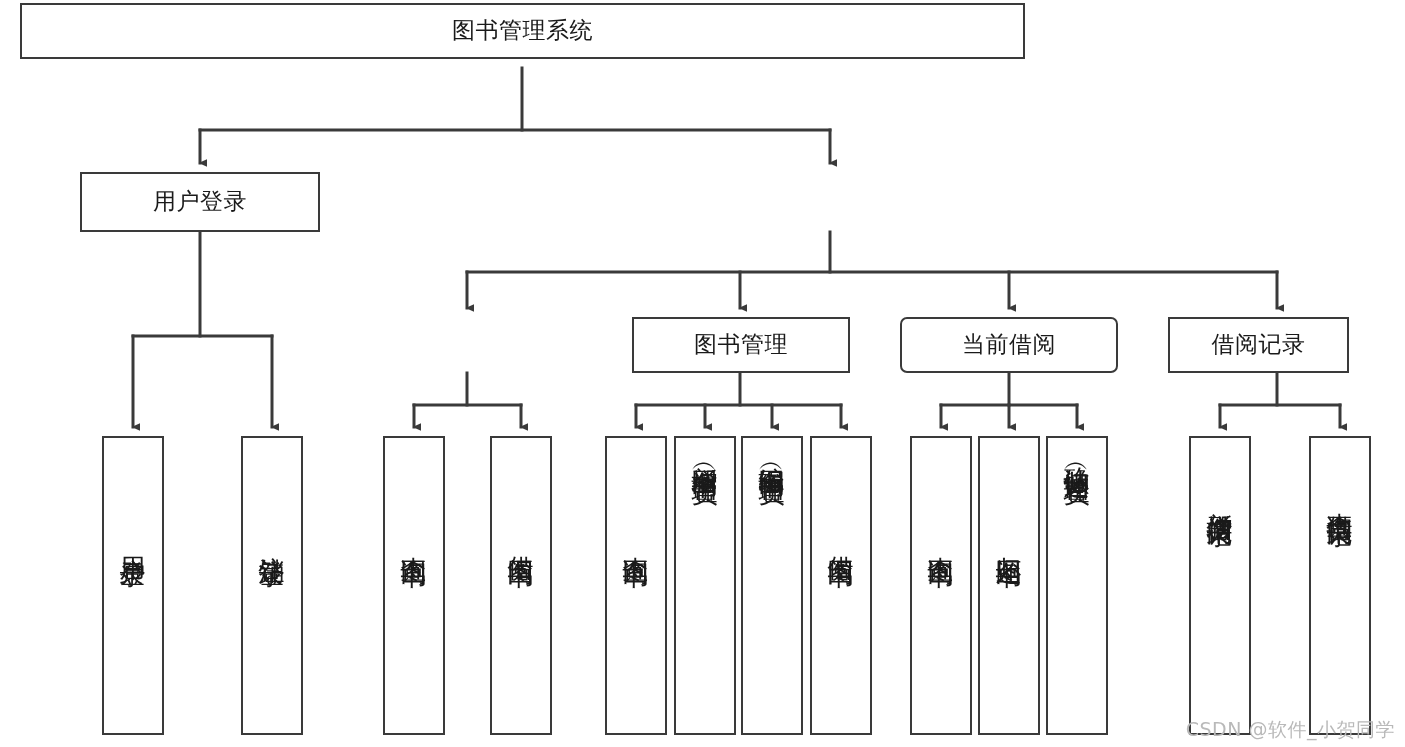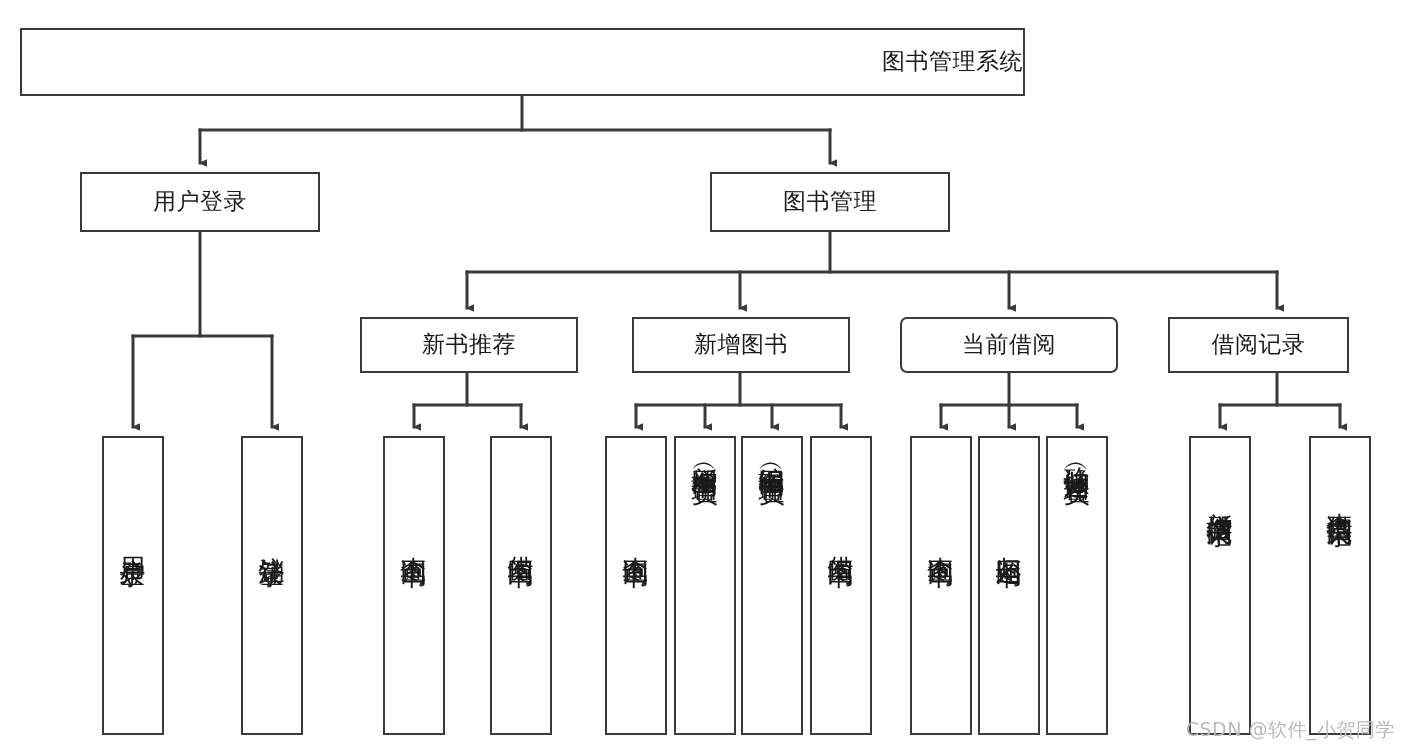--- a/index.html
+++ b/index.html
@@ -121,36 +121,30 @@
       <path d="M1009,405 L1009,427" marker-end="url(#arrow)"></path>
       <path d="M1077,405 L1077,427" marker-end="url(#arrow)"></path>
 
       <path d="M1277,373 L1277,405"></path>
       <path d="M1220,405 L1340,405"></path>
       <path d="M1220,405 L1220,427" marker-end="url(#arrow)"></path>
       <path d="M1340,405 L1340,427" marker-end="url(#arrow)"></path>
     </g>
   </svg>
 
-  <div class="node horiz" style="left:20px; top:28px; width:1005px; height:68px;justify-content:flex-end;">
+  <div class="node horiz" style="left:20px; top:3px; width:1005px; height:56px;">
     <span class="label">图书管理系统</span>
   </div>
 
   <div class="node horiz" style="left:80px; top:172px; width:240px; height:60px;">
     <span class="label">用户登录</span>
   </div>
-  <div class="node horiz" style="left:710px; top:172px; width:240px; height:60px;">
+
+  <div class="node horiz" style="left:632px; top:317px; width:218px; height:56px;">
     <span class="label">图书管理</span>
-  </div>
-
-  <div class="node horiz" style="left:360px; top:317px; width:218px; height:56px;">
-    <span class="label">新书推荐</span>
-  </div>
-  <div class="node horiz" style="left:632px; top:317px; width:218px; height:56px;">
-    <span class="label">新增图书</span>
   </div>
   <div class="node horiz" style="left:900px; top:317px; width:218px; height:56px;border-radius:7px;">
     <span class="label">当前借阅</span>
   </div>
   <div class="node horiz" style="left:1168px; top:317px; width:181px; height:56px;">
     <span class="label">借阅记录</span>
   </div>
 
   <div class="node vert mid" style="left:102px; top:436px; width:62px; height:299px;">
     <span class="label">用户登录</span>

